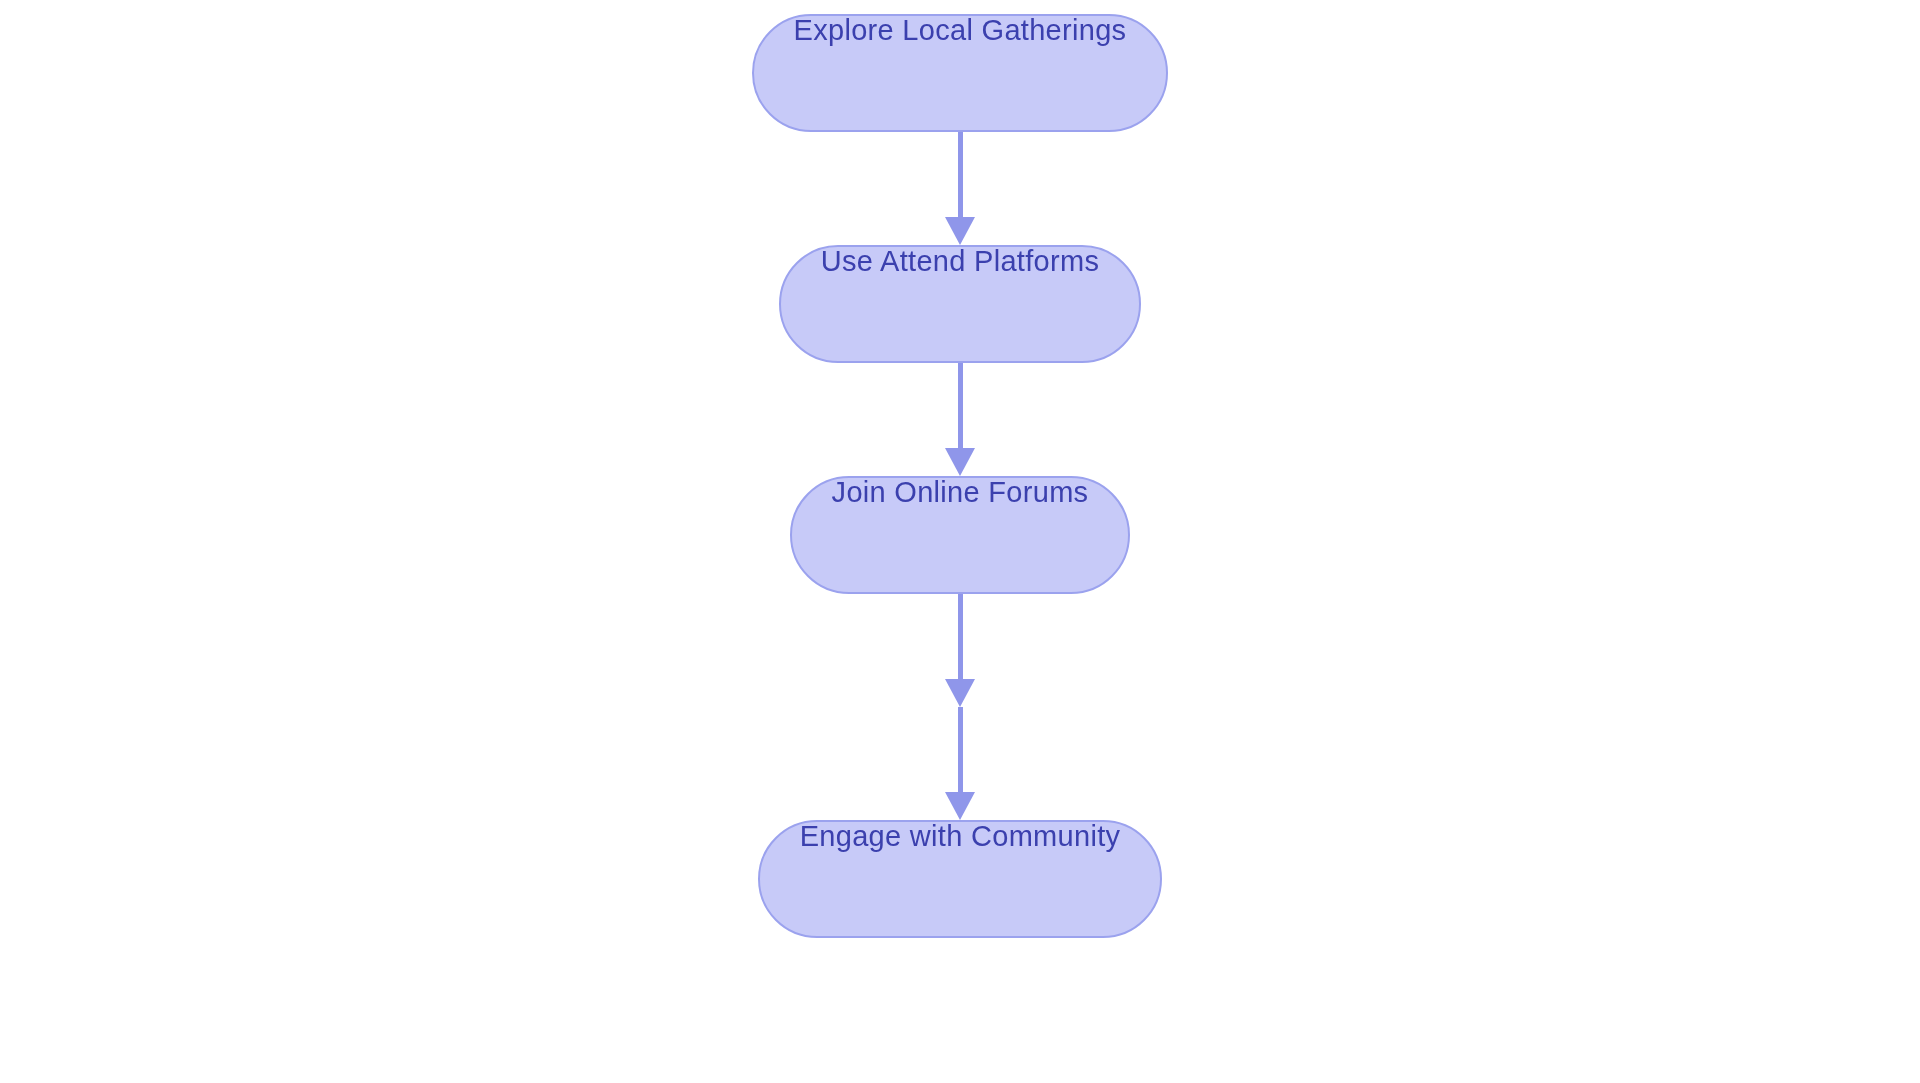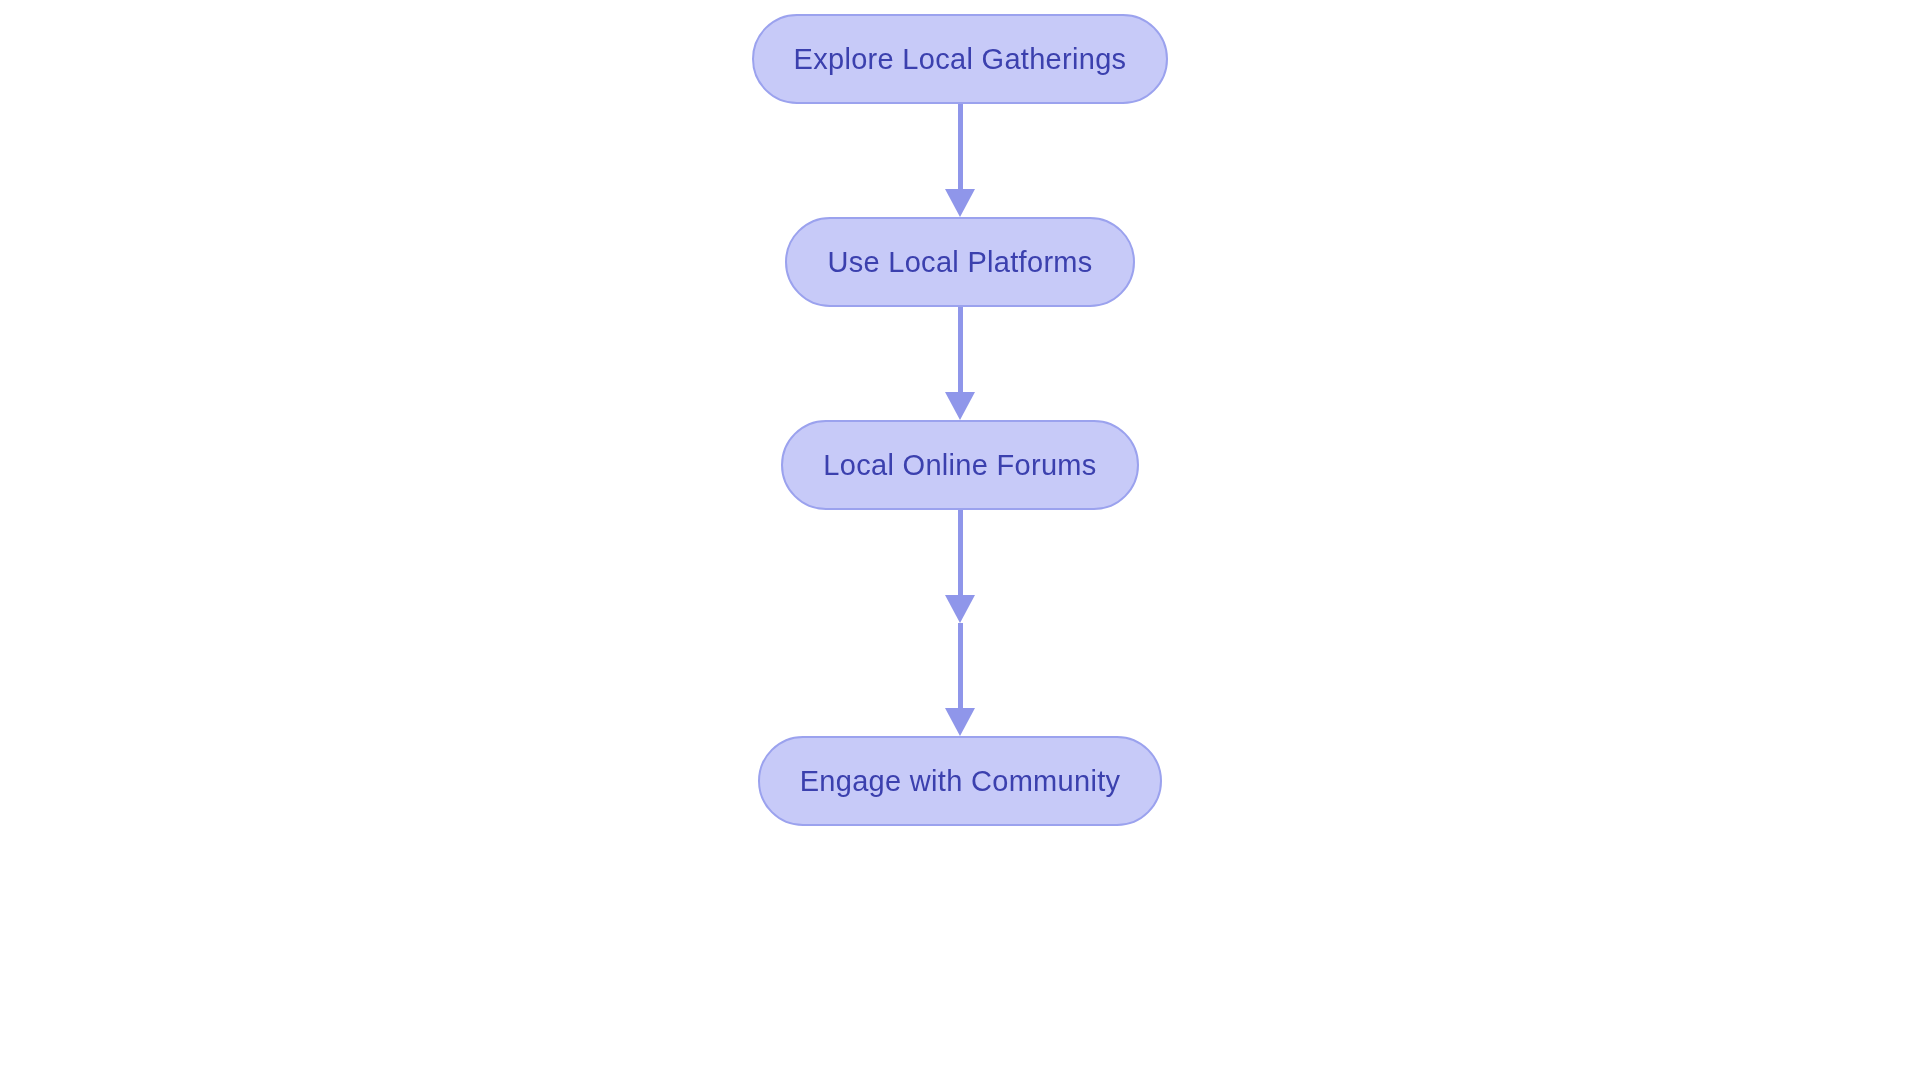--- a/index.html
+++ b/index.html
@@ -14,27 +14,26 @@
     height: 1083px;
     background: var(--canvas-bg, #ffffff);
     display: flex;
     flex-direction: column;
     align-items: center;
     box-sizing: border-box;
     padding-top: 14px;
     overflow: hidden;
   }
   .flow-node {
-    height: 90px;
+    height: 118px;
     box-sizing: border-box;
     border-radius: 59px;
     background: var(--node-fill, #c7caf8);
     border: 2px solid var(--node-border, #9ba2ee);
     display: flex;
-    align-items: center;
     justify-content: center;
     padding: 0 40px;
     min-width: 280px;
     flex: 0 0 auto;
   }
   .node-label {
     color: var(--node-text, #3b40ae);
     font-size: 29px;
     letter-spacing: 0.3px;
     white-space: nowrap;
@@ -70,30 +69,30 @@
   <div class="flow-node">
     <span class="node-label">Explore Local Gatherings</span>
   </div>
 
   <div class="connector">
     <div class="arrow-stem"></div>
     <div class="arrow-head"></div>
   </div>
 
   <div class="flow-node">
-    <span class="node-label">Use Local Platforms</span>
+    <span class="node-label">Use Attend Platforms</span>
   </div>
 
   <div class="connector">
     <div class="arrow-stem"></div>
     <div class="arrow-head"></div>
   </div>
 
   <div class="flow-node">
-    <span class="node-label">Local Online Forums</span>
+    <span class="node-label">Join Online Forums</span>
   </div>
 
   <div class="connector">
     <div class="arrow-stem"></div>
     <div class="arrow-head"></div>
   </div>
 
 
   <div class="connector">
     <div class="arrow-stem"></div>

